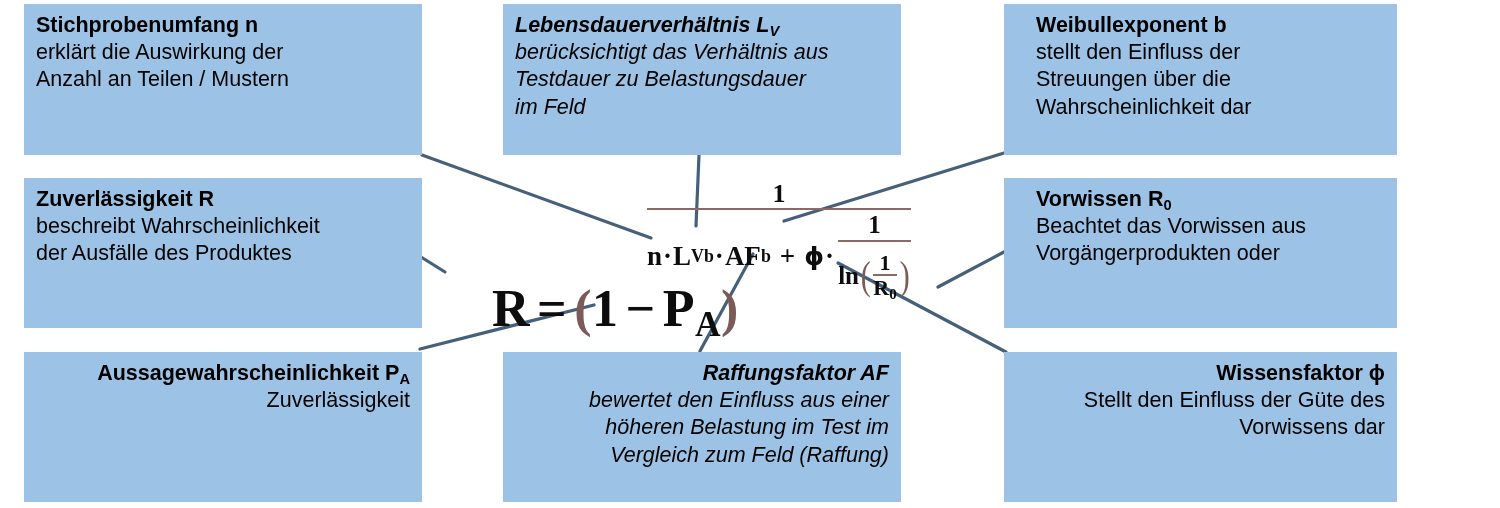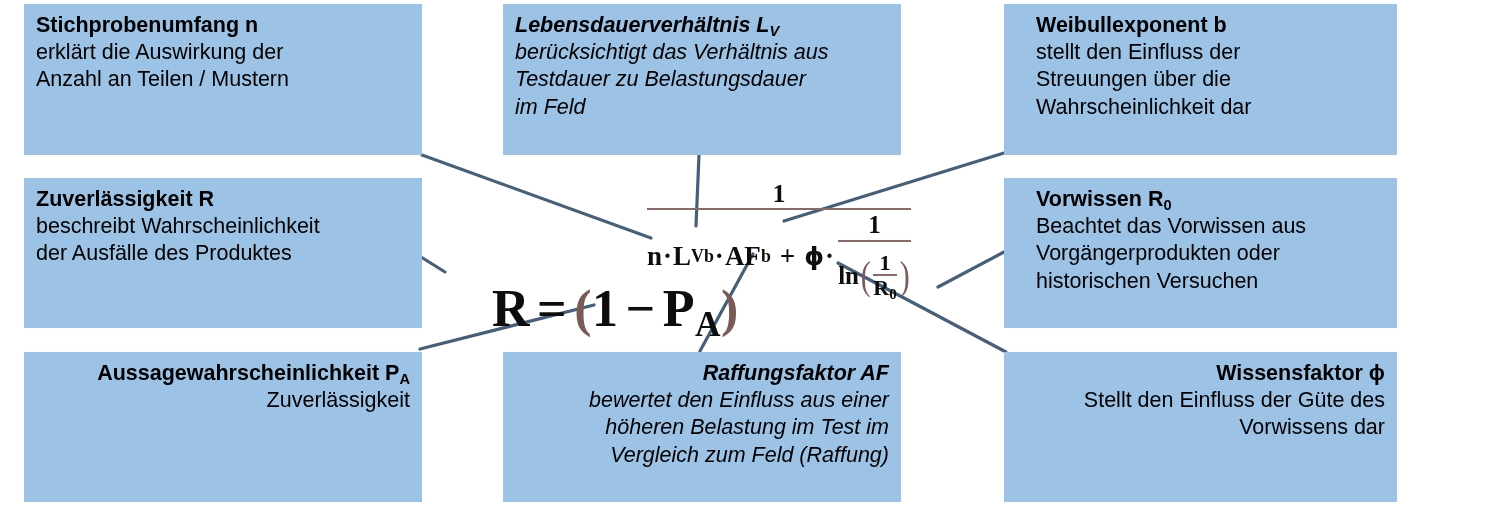--- a/index.html
+++ b/index.html
@@ -151,21 +151,20 @@
       <span>beschreibt Wahrscheinlichkeit</span>
       <span>der Ausfälle des Produktes</span>
     </span>
   </div>
 
   <div class="box c3 r2">
     <span class="ttl"><span>Vorwissen R</span><sub>0</sub></span>
     <span class="bdy">
       <span>Beachtet das Vorwissen aus</span>
       <span>Vorgängerprodukten oder</span>
-      <span>historischen Versuchen</span>
     </span>
   </div>
 
   <div class="box c1 r3">
     <span class="ttl"><span>Aussagewahrscheinlichkeit P</span><sub>A</sub></span>
     <span class="bdy">
       <span>Zuverlässigkeit</span>
     </span>
   </div>
 

